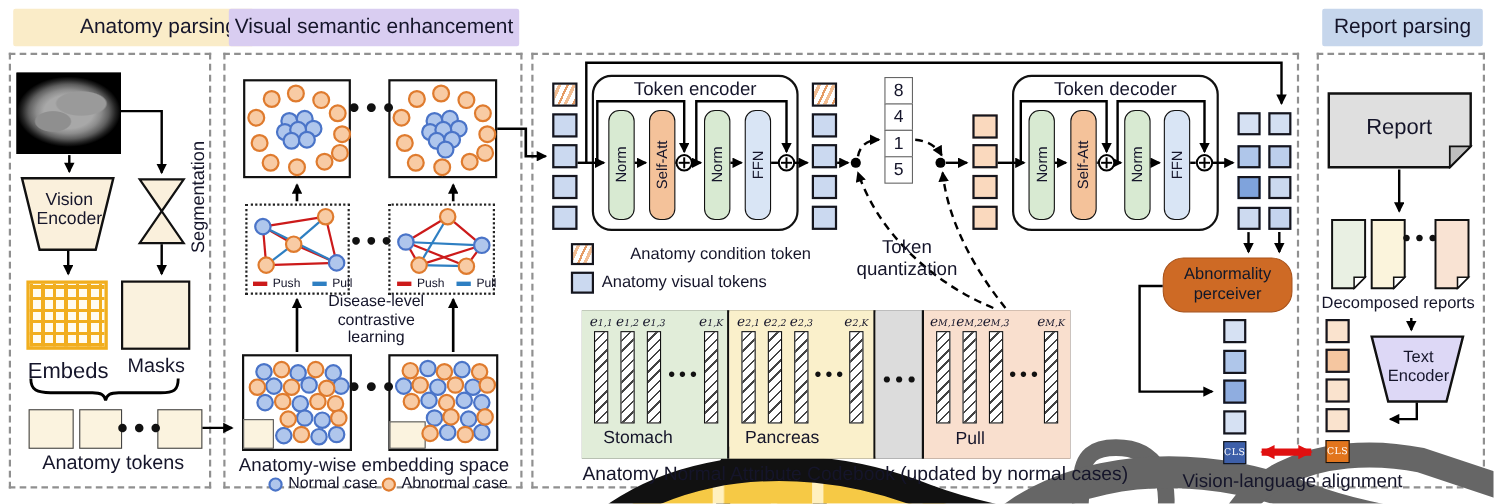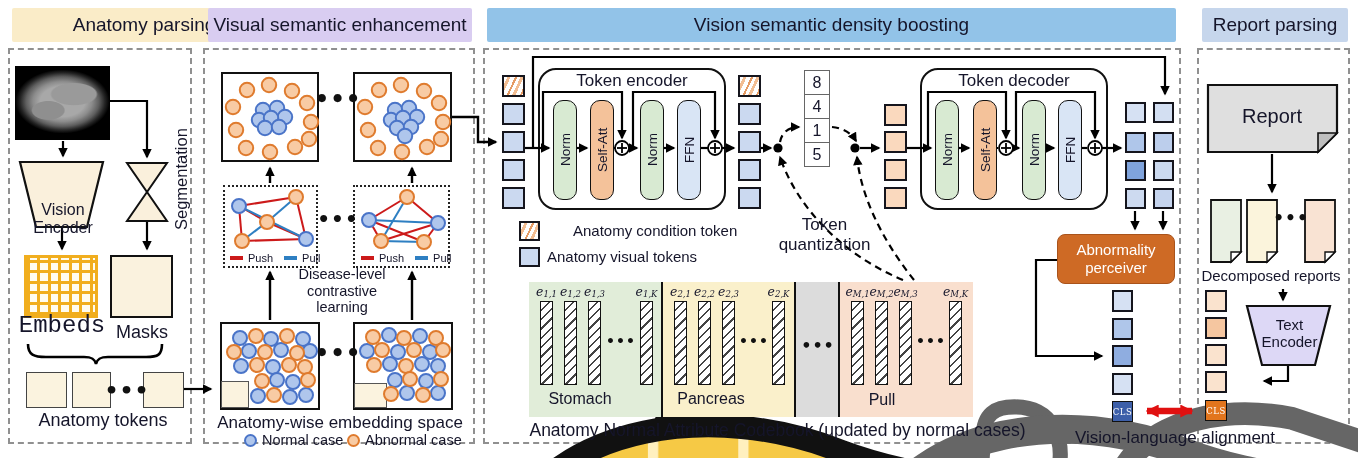--- a/index.html
+++ b/index.html
@@ -42,22 +42,22 @@
   .corner{position:absolute;background:#FBF3DF;border:1.6px solid #555;z-index:3;box-sizing:border-box;}
   .ct{position:absolute;left:15px;top:66px;width:95px;height:74px;z-index:2;background-color:#000;
       background-image:radial-gradient(42% 26% at 62% 38%,#9a9a9a 0 55%,transparent 60%),
                        radial-gradient(30% 22% at 35% 60%,#8f8f8f 0 55%,transparent 60%),
                        radial-gradient(62% 54% at 50% 48%,#a8a8a8 0 38%,#8c8c8c 50%,#5e5e5e 62%,#242424 72%,#000 80%);}
   .grid{position:absolute;left:24px;top:255px;width:74px;height:63px;z-index:2;border:3px solid #F1AE1E;
         background-color:#FFFCF0;box-sizing:border-box;
         background-image:repeating-linear-gradient(0deg,#F1AE1E 0 3px,transparent 3px 10.5px),
                          repeating-linear-gradient(90deg,#F1AE1E 0 3px,transparent 3px 10.5px);}
   .perceiver{position:absolute;left:1057px;top:234px;width:116px;height:48px;background:#CE6A25;border:1.5px solid #A9531B;
-             border-radius:8px;z-index:2;display:flex;flex-direction:column;align-items:center;justify-content:center;
-             color:#ffffff;font-size:15px;line-height:1.2;font-weight:500;}
+             border-radius:19px;z-index:2;display:flex;flex-direction:column;align-items:center;justify-content:center;
+             color:#0f172a;font-size:15px;line-height:1.2;font-weight:500;}
 </style>
 </head>
 <body>
 
 <div id="fig">
 
   <svg id="shapes" class="layer" width="1358" height="458">
     <defs>
       <pattern id="goldgrid" width="7" height="7" patternUnits="userSpaceOnUse">
         <rect width="7" height="7" fill="#F6C945"></rect>
@@ -125,33 +125,30 @@
   <div class="sect" style="left:203px;width:272px;"></div>
   <div class="sect" style="left:483px;width:698px;"></div>
   <div class="sect" style="left:1197px;width:153px;"></div>
 
   <div class="hdr" style="left:12px;width:174px;background:#FAECC8;padding-left:45px;">
       <span>Anatomy parsing</span>
     </div>
   <div class="hdr" style="left:208px;width:264px;background:#D9CDF1;">
       <span>Visual semantic enhancement</span>
     </div>
-  <div class="hdr" style="left:487px;width:689px;background:#92C3E8;">
-      <span>Vision semantic density boosting</span>
-    </div>
   <div class="hdr" style="left:1202px;width:146px;background:#C6D6EC;">
       <span>Report parsing</span>
     </div>
 
   <div class="ct"></div>
-  <div class="txt" style="left:24px;top:168px;width:78px;height:46px;font-size:16px;margin-top:28px;">Vision Encoder</div>
+  <div class="txt" style="left:24px;top:168px;width:78px;height:46px;font-size:16px;">Vision Encoder</div>
   <div class="vtxt" style="left:168px;top:118px;width:26px;height:122px;font-size:16.5px;">Segmentation</div>
   <div class="grid"></div>
   <div class="box" style="left:110px;top:255px;width:63px;height:63px;background:#FAF2DE;"></div>
-  <div class="txt" style="left:22px;top:316px;width:80px;height:20px;font-size:24px;font-family:Liberation Mono, monospace;">Embeds</div>
+  <div class="txt" style="left:22px;top:328px;width:80px;height:20px;font-size:20px;">Embeds</div>
   <div class="txt" style="left:108px;top:322px;width:68px;height:20px;font-size:18px;">Masks</div>
   <div class="box" style="left:26px;top:372px;width:41px;height:36px;background:#FBF3DF;border-width:1.8px;border-color:#444;"></div>
   <div class="box" style="left:72px;top:372px;width:39px;height:36px;background:#FBF3DF;border-width:1.8px;border-color:#444;"></div>
   <div class="box" style="left:143px;top:372px;width:41px;height:36px;background:#FBF3DF;border-width:1.8px;border-color:#444;"></div>
   <div class="dots3" style="left:112px;top:376px;width:30px;height:28px;font-size:22px;">•••</div>
   <div class="txt" style="left:18px;top:410px;width:170px;height:20px;font-size:18px;">Anatomy tokens</div>
 
   <div class="box" style="left:221px;top:72px;width:98px;height:90px;"></div>
   <div class="box" style="left:353px;top:72px;width:99px;height:90px;"></div>
   <div class="dots3" style="left:325px;top:86px;width:26px;height:26px;font-size:23px;">•••</div>

